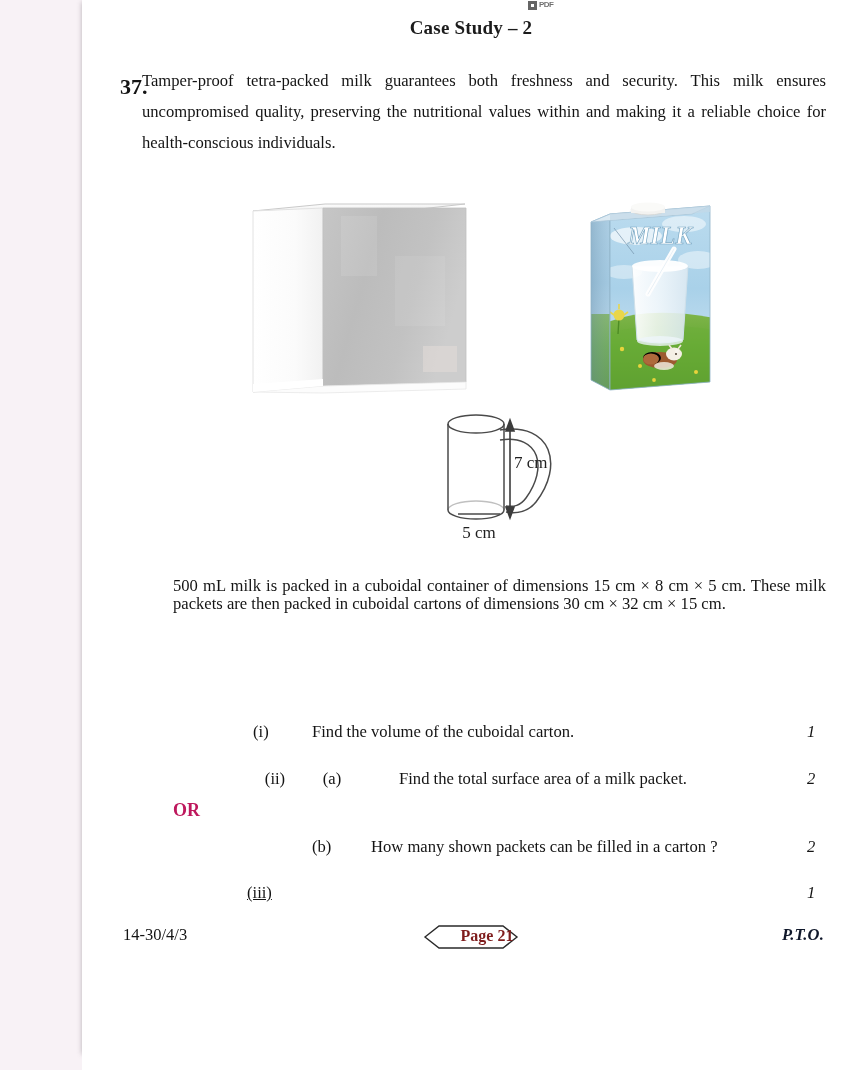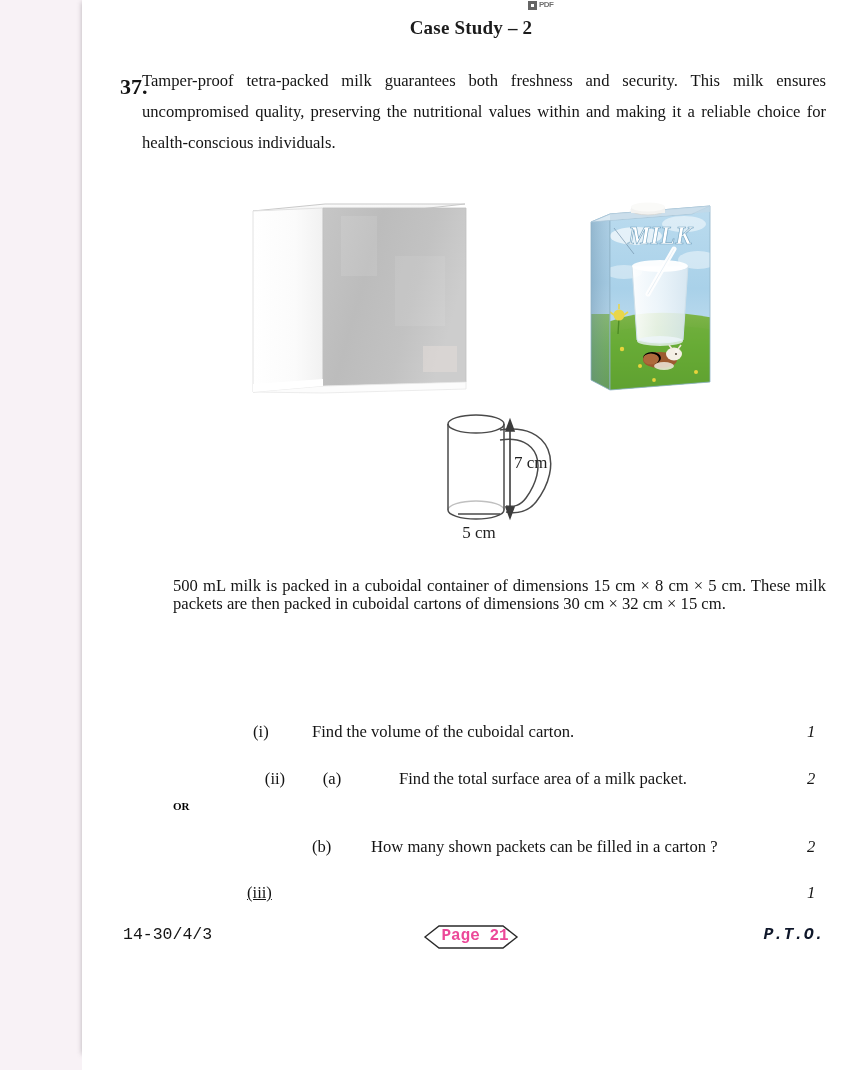--- a/index.html
+++ b/index.html
@@ -159,43 +159,42 @@
     left: 634px;
     top: 0;
     font-style: italic;
     font-size: 16.6px;
     font-weight: 500;
   }
   .or-label {
     position: absolute;
     left: 91px;
     top: 800px;
-    font-size: 11px;
-    font-weight: bold;
-    color: #000000;
+    font-size: 18px;
+    font-weight: bold;
+    color: #be185d;
   }
 
   #subq-i   { top: 722px; }
   #subq-i   .body { left: 139px; }
   #subq-iia { top: 769px; text-align: center; }
   #subq-iia .body { left: 198px; margin-left: 28px; }
   #subq-iib { top: 837px; }
   #subq-iib .body { left: 198px; }
   #subq-iii { top: 883px; }
   #subq-iii .body { left: 139px; }
   #subq-iii .rn { left: 74px; text-decoration: underline; }
 
   
   .footer {
     position: absolute;
     left: 0;
     top: 924px;
     width: 100%;
     height: 30px;
-    font-family: Liberation Mono, monospace;
   }
   .footer .code {
     position: absolute;
     left: 41px;
     top: 1px;
     font-size: 16.5px;
     color: #141414;
   }
   .footer .pto {
     position: absolute;
@@ -211,26 +210,26 @@
     position: absolute;
     left: 50%;
     top: 0px;
     transform: translateX(-50%);
     width: 120px;
     height: 26px;
   }
   .pagebadge svg { display: block; }
   .pagebadge .plabel {
     position: absolute;
-    left: 4px; top: 3px;
+    left: 16px; top: 3px;
     width: 120px;
     text-align: center;
     font-size: 16px;
     font-weight: bold;
-    color: #ec4899;
+    color: #7f1d1d;
   }
 
   
   .figures { position: absolute; left: 12px; top: 0; width: 100%; height: 100%; pointer-events: none;}
 
   
   .box-fig {
     position: absolute;
     left: 151px;
     top: 196px;

